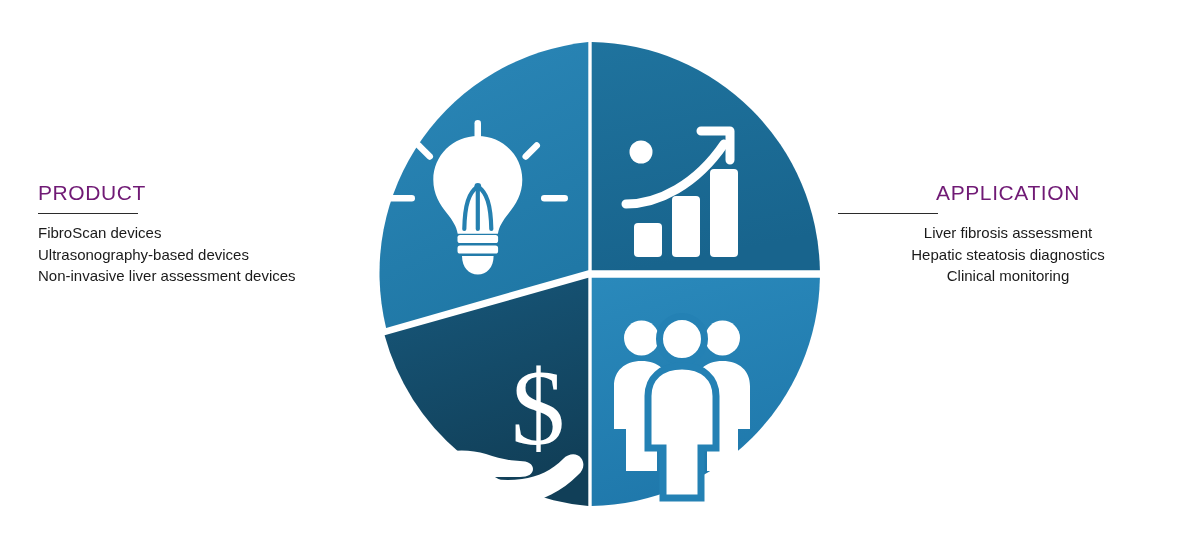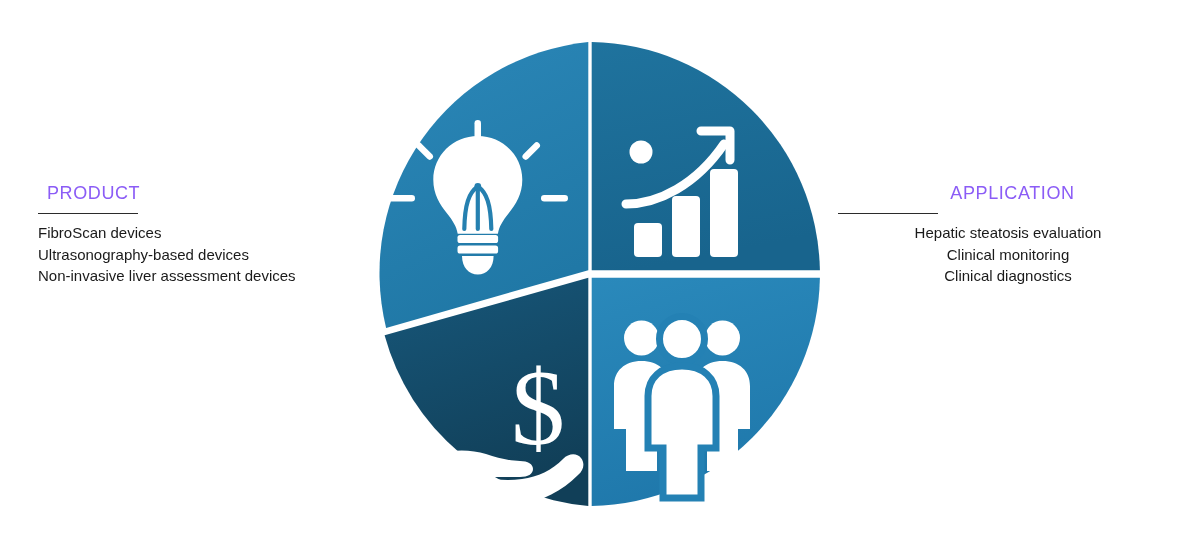--- a/index.html
+++ b/index.html
@@ -19,27 +19,26 @@
 
   
   .text-block {
     position: absolute;
     color: #1a1a1a;
   }
   .text-block.left  { left: 38px;  top: 182px; width: 330px; text-align: left; }
   .text-block.right { left: 838px; top: 182px; width: 340px; text-align: center; }
 
   .block-title {
-    font-size: 18px;
+    font-size: 21px;
     letter-spacing: 0.6px;
     font-weight: 400;
-    color: #8b5cf6;
+    color: #701a75;
     line-height: 22px;
     white-space: nowrap;
-    margin-left: 9px;
   }
   .rule {
     width: 100px;
     height: 1px;
     background: #2b2b2b;
     margin: 9px 0 8px 0;
   }
   .item-list { list-style: none; }
   .item-list li {
     font-size: 15px;
@@ -70,23 +69,23 @@
       <li>FibroScan devices</li>
       <li>Ultrasonography-based devices</li>
       <li>Non-invasive liver assessment devices</li>
     </ul>
   </div>
 
   <div class="text-block right">
     <div class="block-title">APPLICATION</div>
     <div class="rule"></div>
     <ul class="item-list">
-      <li>Hepatic steatosis evaluation</li>
+      <li>Liver fibrosis assessment</li>
+      <li>Hepatic steatosis diagnostics</li>
       <li>Clinical monitoring</li>
-      <li>Clinical diagnostics</li>
     </ul>
   </div>
 
   <div id="pie-wrap">
     <svg id="pie-svg" viewBox="0 0 476 476" xmlns="http://www.w3.org/2000/svg">
 
       <defs>
         <linearGradient id="gProduct" x1="0" y1="0" x2="0.35" y2="1">
           <stop offset="0%" stop-color="#2b87b8"></stop>
           <stop offset="100%" stop-color="#2078a6"></stop>

